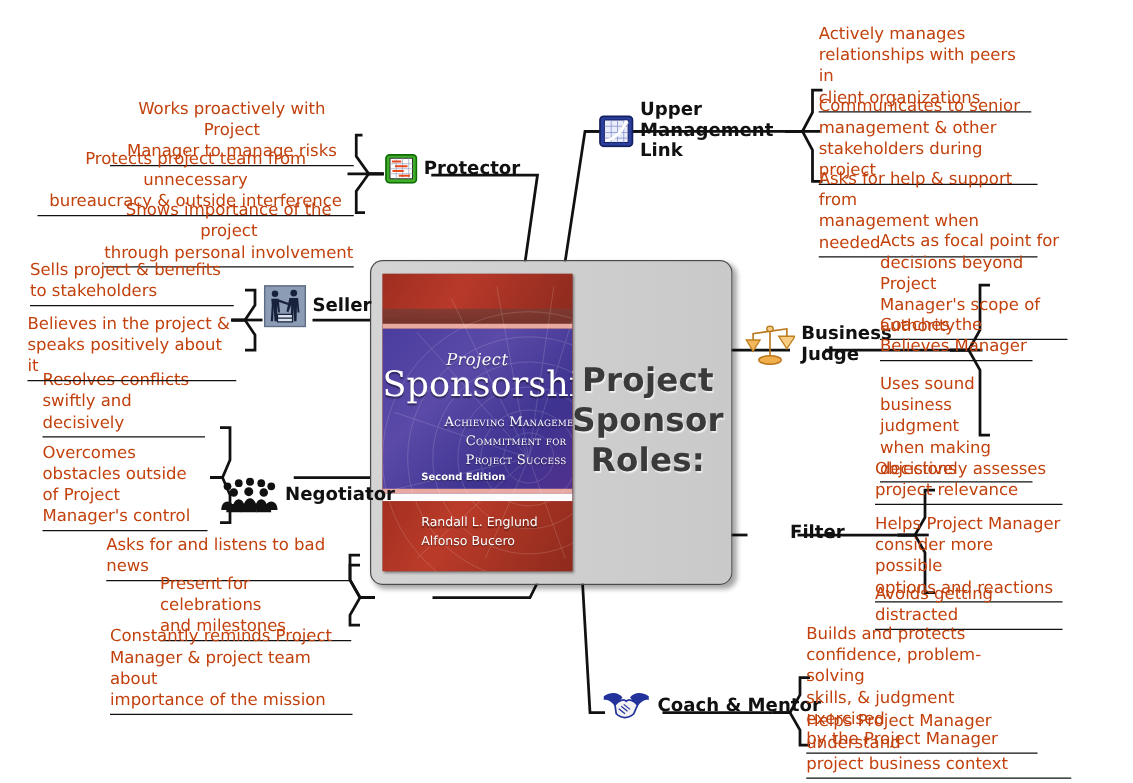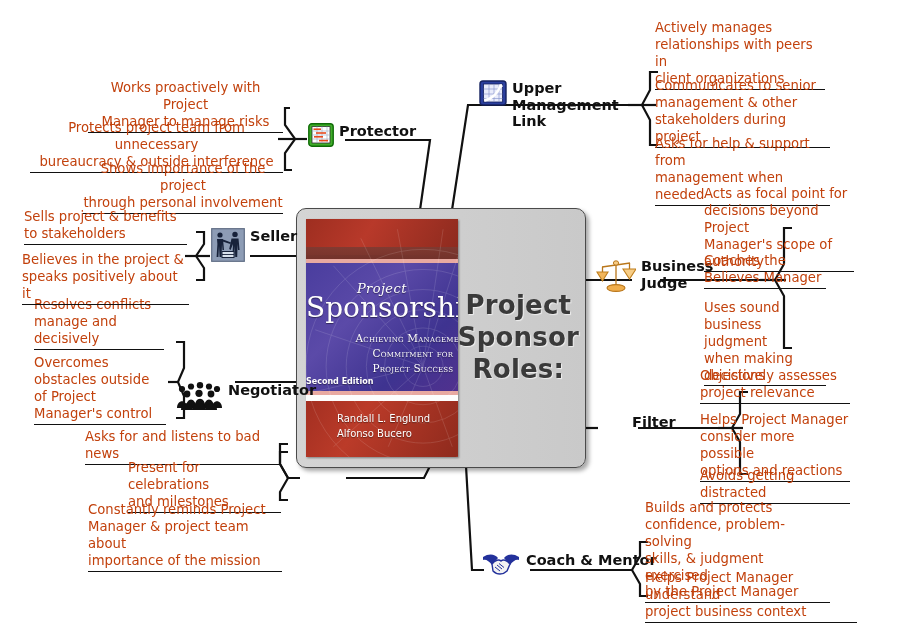--- a/index.html
+++ b/index.html
@@ -38,32 +38,32 @@
   .bk-pink2{position:absolute;left:0;top:172px;width:100%;height:4px;background:#e8a9a1;}
   .bk-bot{position:absolute;left:0;top:182px;width:100%;height:56px;
     background:linear-gradient(120deg,#a32f21 0%,#bb3b29 35%,#8e2a1d 100%);}
   .bk-rays{position:absolute;left:0;top:0;width:100%;height:100%;opacity:.30;}
   .bk-txt{position:absolute;left:0;width:100%;text-align:center;color:#ffffff;
     font-family:"DejaVu Serif","Liberation Serif",serif;text-shadow:0 1px 1px rgba(0,0,0,.45);}
   #bk-project{top:62px;font-style:italic;font-size:13px;letter-spacing:.4px;}
   #bk-spons{top:74px;font-size:28px;letter-spacing:0px;line-height:1.05;}
   #bk-sub{top:112px;font-size:10.5px;line-height:1.45;text-align:center;padding-left:31px;
     letter-spacing:.2px;font-variant:small-caps;text-transform:none;}
-  #bk-ed{top:158px;font-size:8px;text-align:left;font-weight:bold;
+  #bk-ed{top:158px;font-size:8px;text-align:left;padding-left:31px;font-weight:bold;
     font-family:"DejaVu Sans","Liberation Sans",sans-serif;}
   #bk-auth{top:192px;font-size:10px;text-align:left;padding-left:31px;line-height:1.5;
     font-family:"DejaVu Sans","Liberation Sans",sans-serif;font-weight:normal;}
   #central-title{
     flex:1;text-align:center;color:#3a3a3a;font-size:26px;font-weight:bold;
     line-height:1.22;letter-spacing:.2px;padding-right:6px;
     text-shadow:1px 1px 1px rgba(255,255,255,.7);
   }
 
   
-  .role{position:absolute;display:flex;align-items:flex-start;gap:5px;white-space:nowrap;}
+  .role{position:absolute;display:flex;align-items:center;gap:5px;white-space:nowrap;}
   .role .rlabel{font-size:14.5px;font-weight:bold;color:#111;line-height:1.15;}
   .role .rlabel.two{white-space:normal;width:108px;}
 
   
   .leaf{position:absolute;font-size:13.2px;color:#c2410c;line-height:1.28;white-space:pre-line;
     padding-bottom:1px;}
   .leaf.u{border-bottom:1.4px solid #111;}
 
   
   .ico{flex:0 0 auto;display:block;}
@@ -330,21 +330,21 @@
           <path d="M6 28 C 6 19, 18 19, 18 28 Z"></path>
         <circle cx="24" cy="11.3" r="3.6"></circle>
           <path d="M17.5 28 C 17.5 18.5, 30.5 18.5, 30.5 28 Z"></path>
         <circle cx="36" cy="12" r="3.4"></circle>
           <path d="M30 28 C 30 19, 42 19, 42 28 Z"></path>
       </g>
     </svg>
     <span class="rlabel">Negotiator</span>
   </div>
   <div class="leaf u" style="left:34px;top:297px;width:130px;">Resolves conflicts
-manage and
+swiftly and
 decisively</div>
   <div class="leaf u" style="left:34px;top:355px;width:132px;">Overcomes
 obstacles outside
 of Project
 Manager's control</div>
 
   <div class="role" style="left:211px;top:228px;">
     <svg class="ico" width="34" height="34" viewBox="0 0 34 34" xmlns="http://www.w3.org/2000/svg">
       <rect x="0.7" y="0.7" width="32.6" height="32.6" fill="#8d9cb5" stroke="#5f6d84" stroke-width="1.2"></rect>
       <g fill="#17223a">

